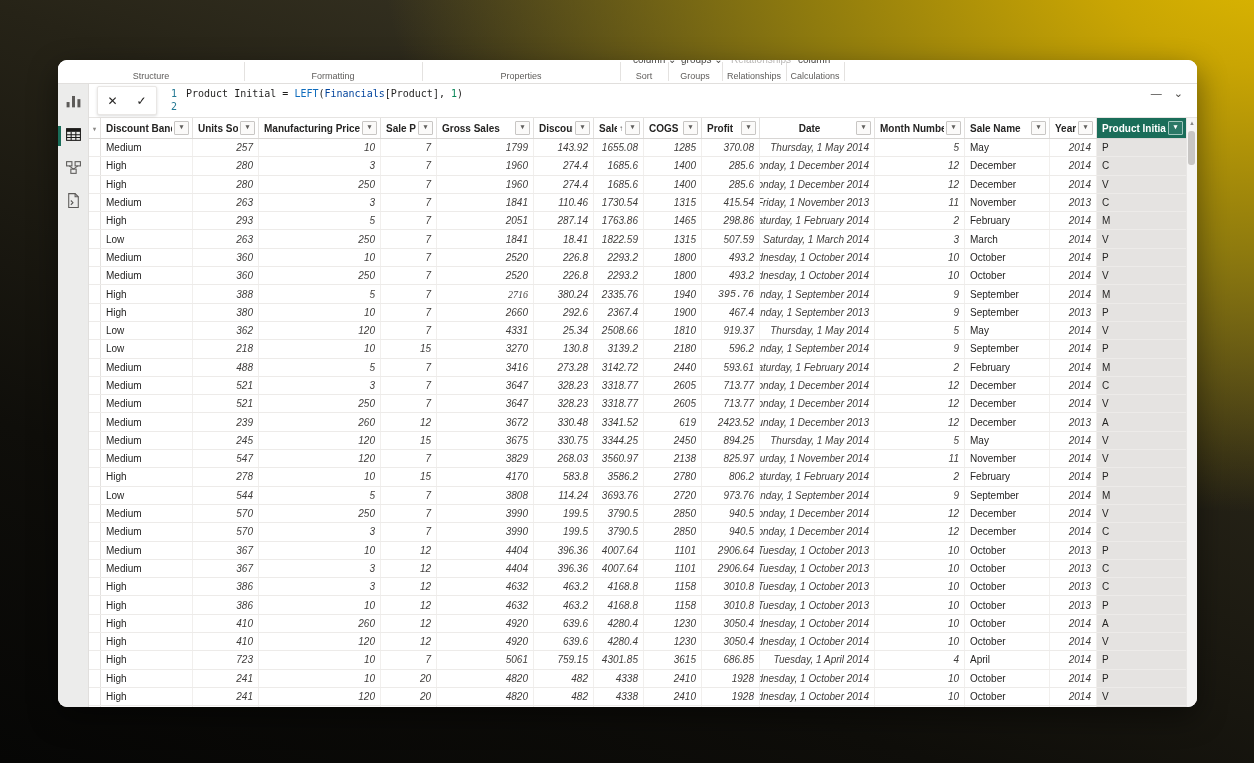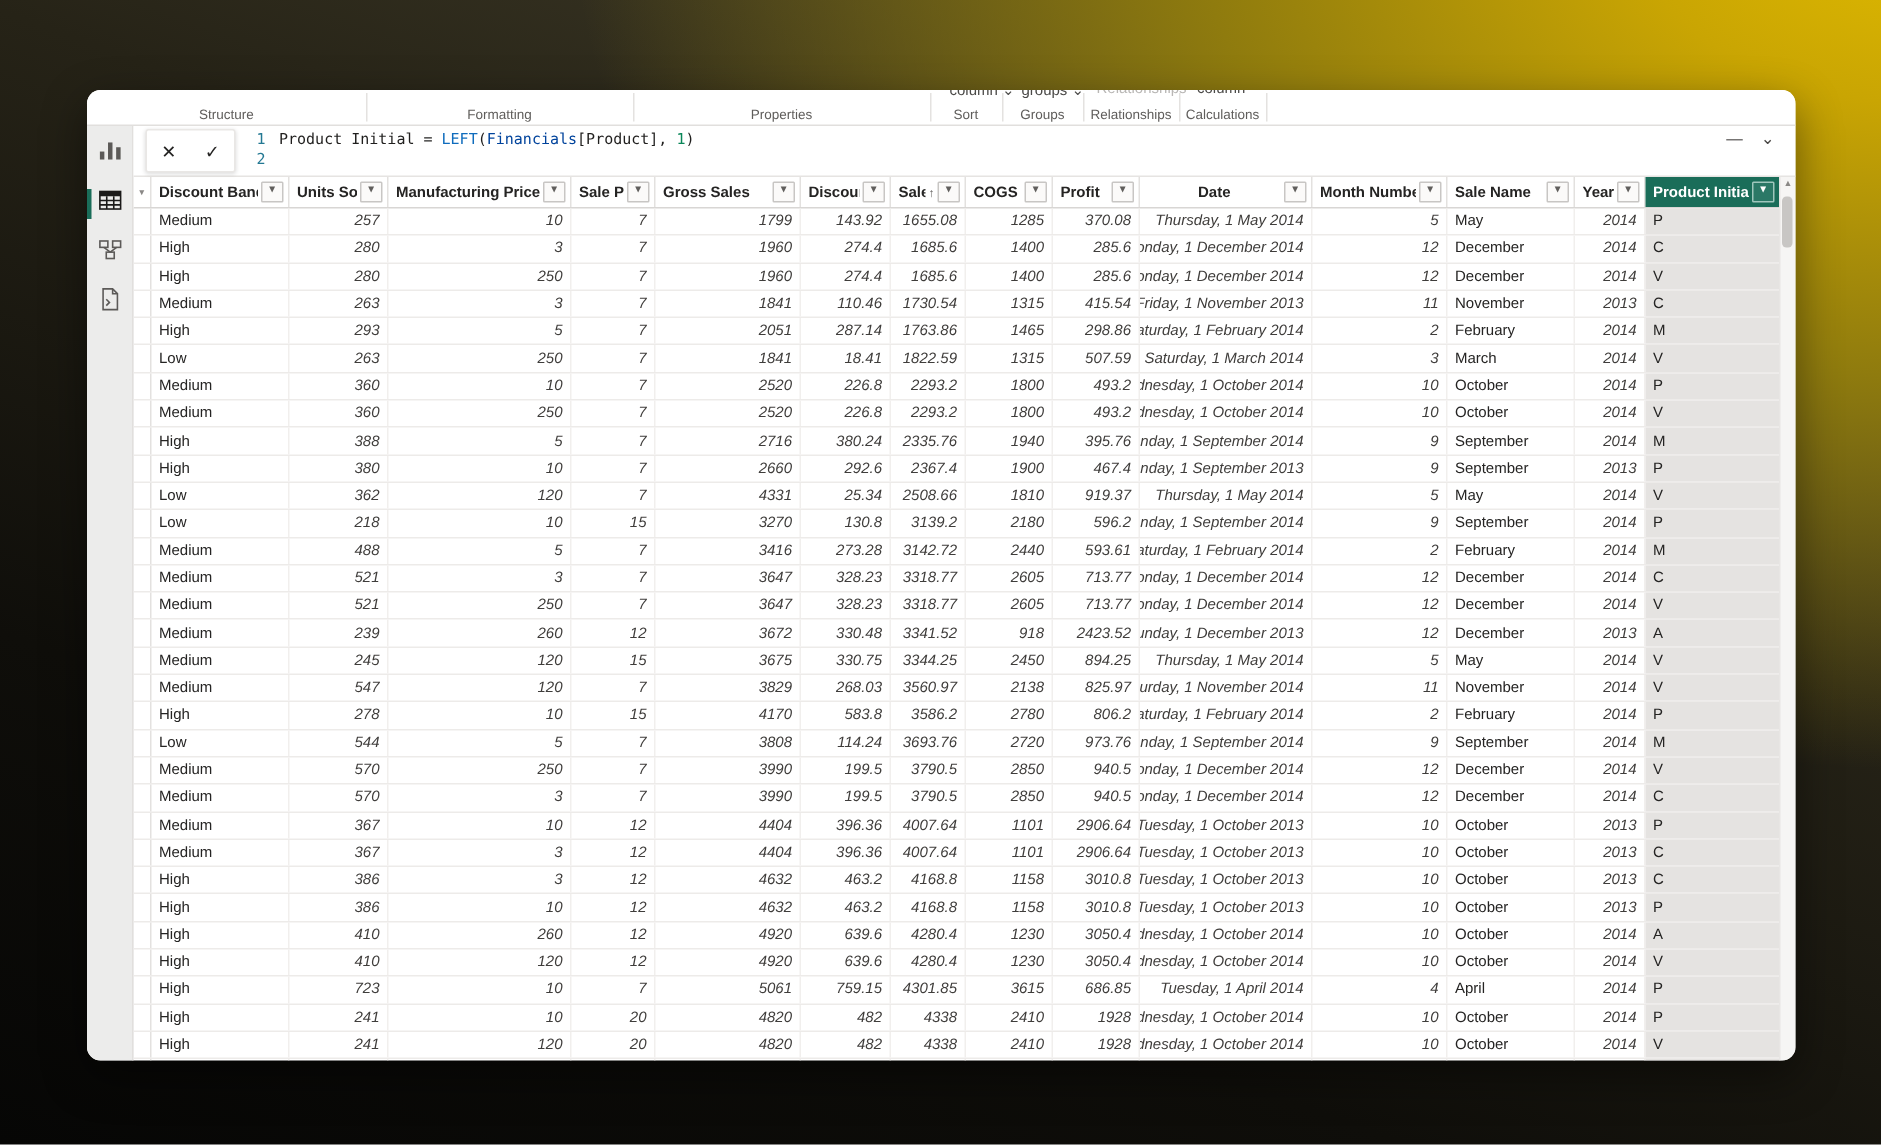--- a/index.html
+++ b/index.html
@@ -367,25 +367,25 @@
                 <div class="cell" style="width: 85px;">October</div>
                 <div class="cell r it" style="width: 47px;">2014</div>
                 <div class="cell selcol" style="width: 90px;">V</div>
               </div>
               <div class="row">
                 <div class="cell gutterc" style="width: 12px;"></div>
                 <div class="cell" style="width: 92px;">High</div>
                 <div class="cell r it" style="width: 66px;">388</div>
                 <div class="cell r it" style="width: 122px;">5</div>
                 <div class="cell r it" style="width: 56px;">7</div>
-                <div class="cell r it" style="width: 97px;">2716</div>
+                <div class="cell r it" style="width: 97px; font-family: Liberation Serif, serif;">2716</div>
                 <div class="cell r it" style="width: 60px;">380.24</div>
                 <div class="cell r it" style="width: 50px;">2335.76</div>
                 <div class="cell r it" style="width: 58px;">1940</div>
-                <div class="cell r it" style="width: 58px;">395.76</div>
+                <div class="cell r it" style="width: 58px; font-family: Liberation Mono, monospace;">395.76</div>
                 <div class="cell r it" style="width: 115px;">Monday, 1 September 2014</div>
                 <div class="cell r it" style="width: 90px;">9</div>
                 <div class="cell" style="width: 85px;">September</div>
                 <div class="cell r it" style="width: 47px;">2014</div>
                 <div class="cell selcol" style="width: 90px;">M</div>
               </div>
               <div class="row">
                 <div class="cell gutterc" style="width: 12px;"></div>
                 <div class="cell" style="width: 92px;">High</div>
                 <div class="cell r it" style="width: 66px;">380</div>
@@ -489,21 +489,21 @@
               </div>
               <div class="row">
                 <div class="cell gutterc" style="width: 12px;"></div>
                 <div class="cell" style="width: 92px;">Medium</div>
                 <div class="cell r it" style="width: 66px;">239</div>
                 <div class="cell r it" style="width: 122px;">260</div>
                 <div class="cell r it" style="width: 56px;">12</div>
                 <div class="cell r it" style="width: 97px;">3672</div>
                 <div class="cell r it" style="width: 60px;">330.48</div>
                 <div class="cell r it" style="width: 50px;">3341.52</div>
-                <div class="cell r it" style="width: 58px;">918</div>
+                <div class="cell r it" style="width: 58px;">619</div>
                 <div class="cell r it" style="width: 58px;">2423.52</div>
                 <div class="cell r it" style="width: 115px;">Sunday, 1 December 2013</div>
                 <div class="cell r it" style="width: 90px;">12</div>
                 <div class="cell" style="width: 85px;">December</div>
                 <div class="cell r it" style="width: 47px;">2013</div>
                 <div class="cell selcol" style="width: 90px;">A</div>
               </div>
               <div class="row">
                 <div class="cell gutterc" style="width: 12px;"></div>
                 <div class="cell" style="width: 92px;">Medium</div>

